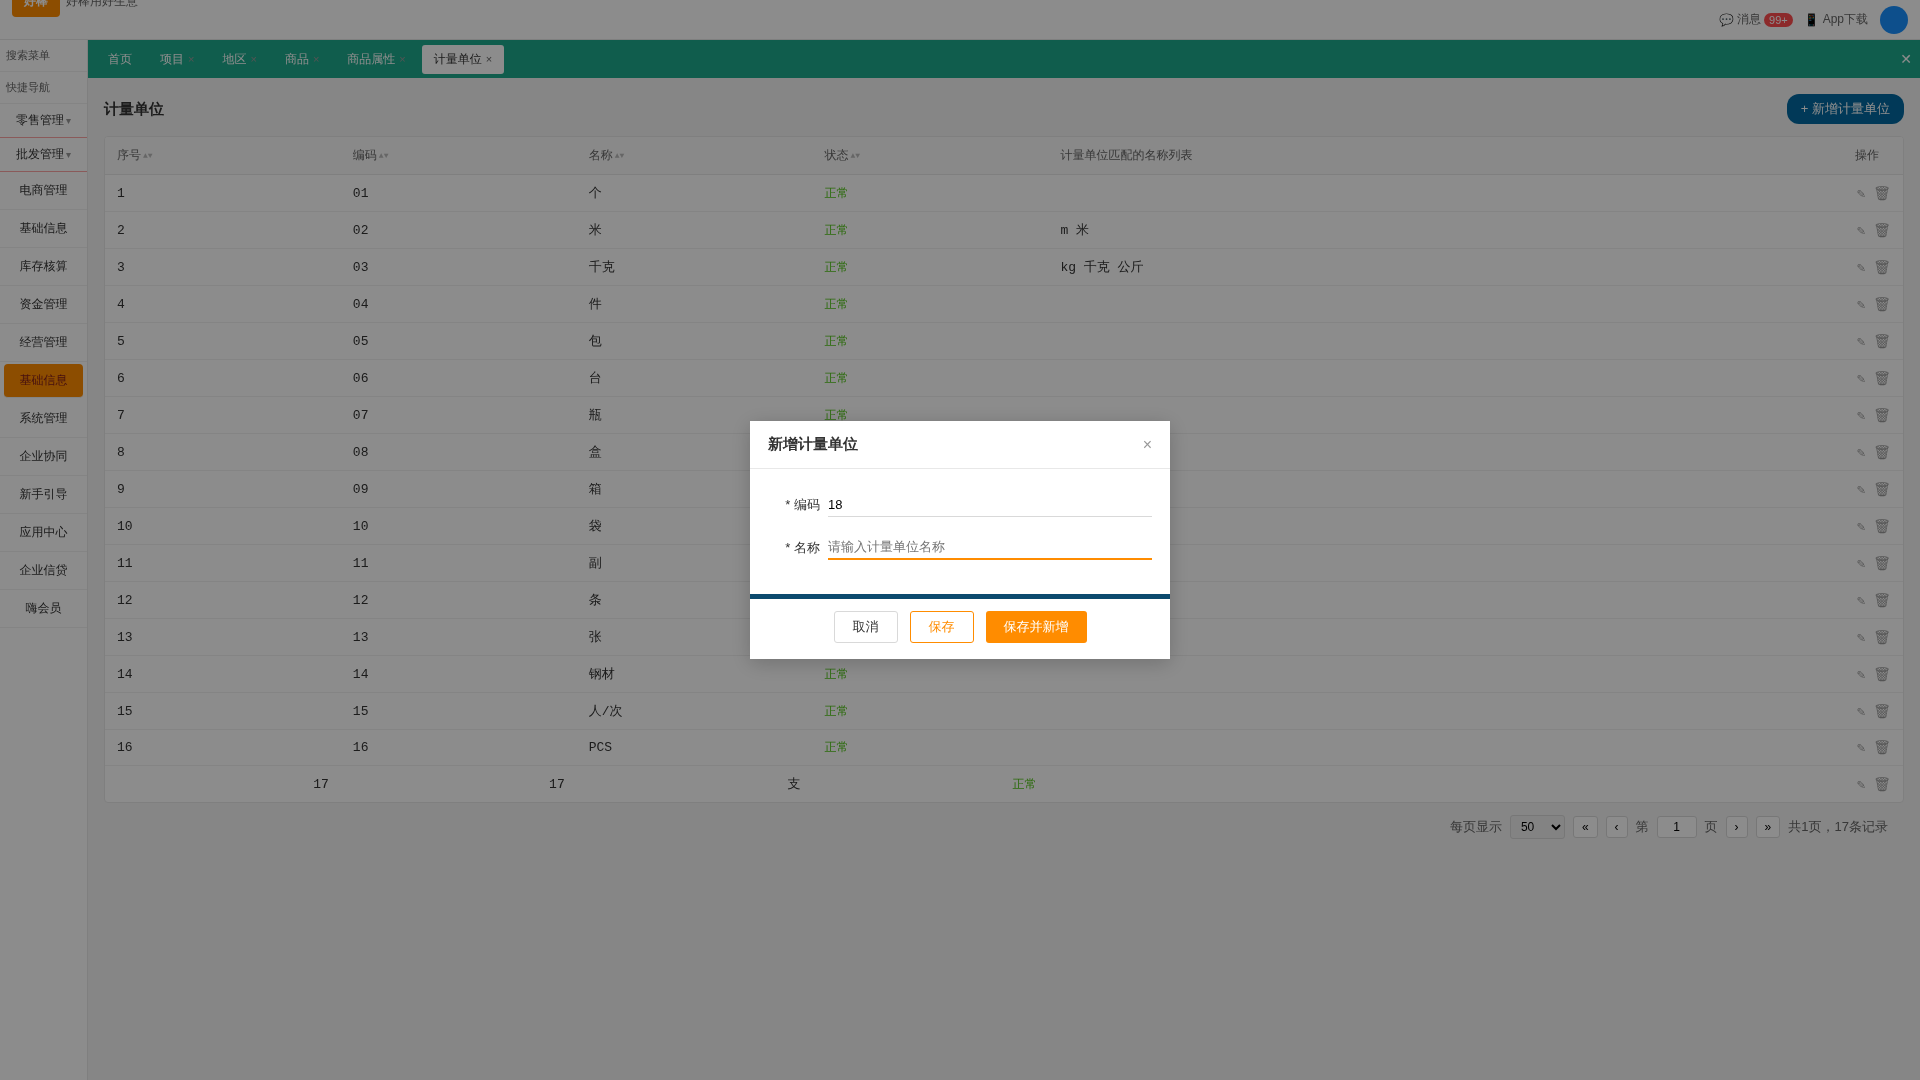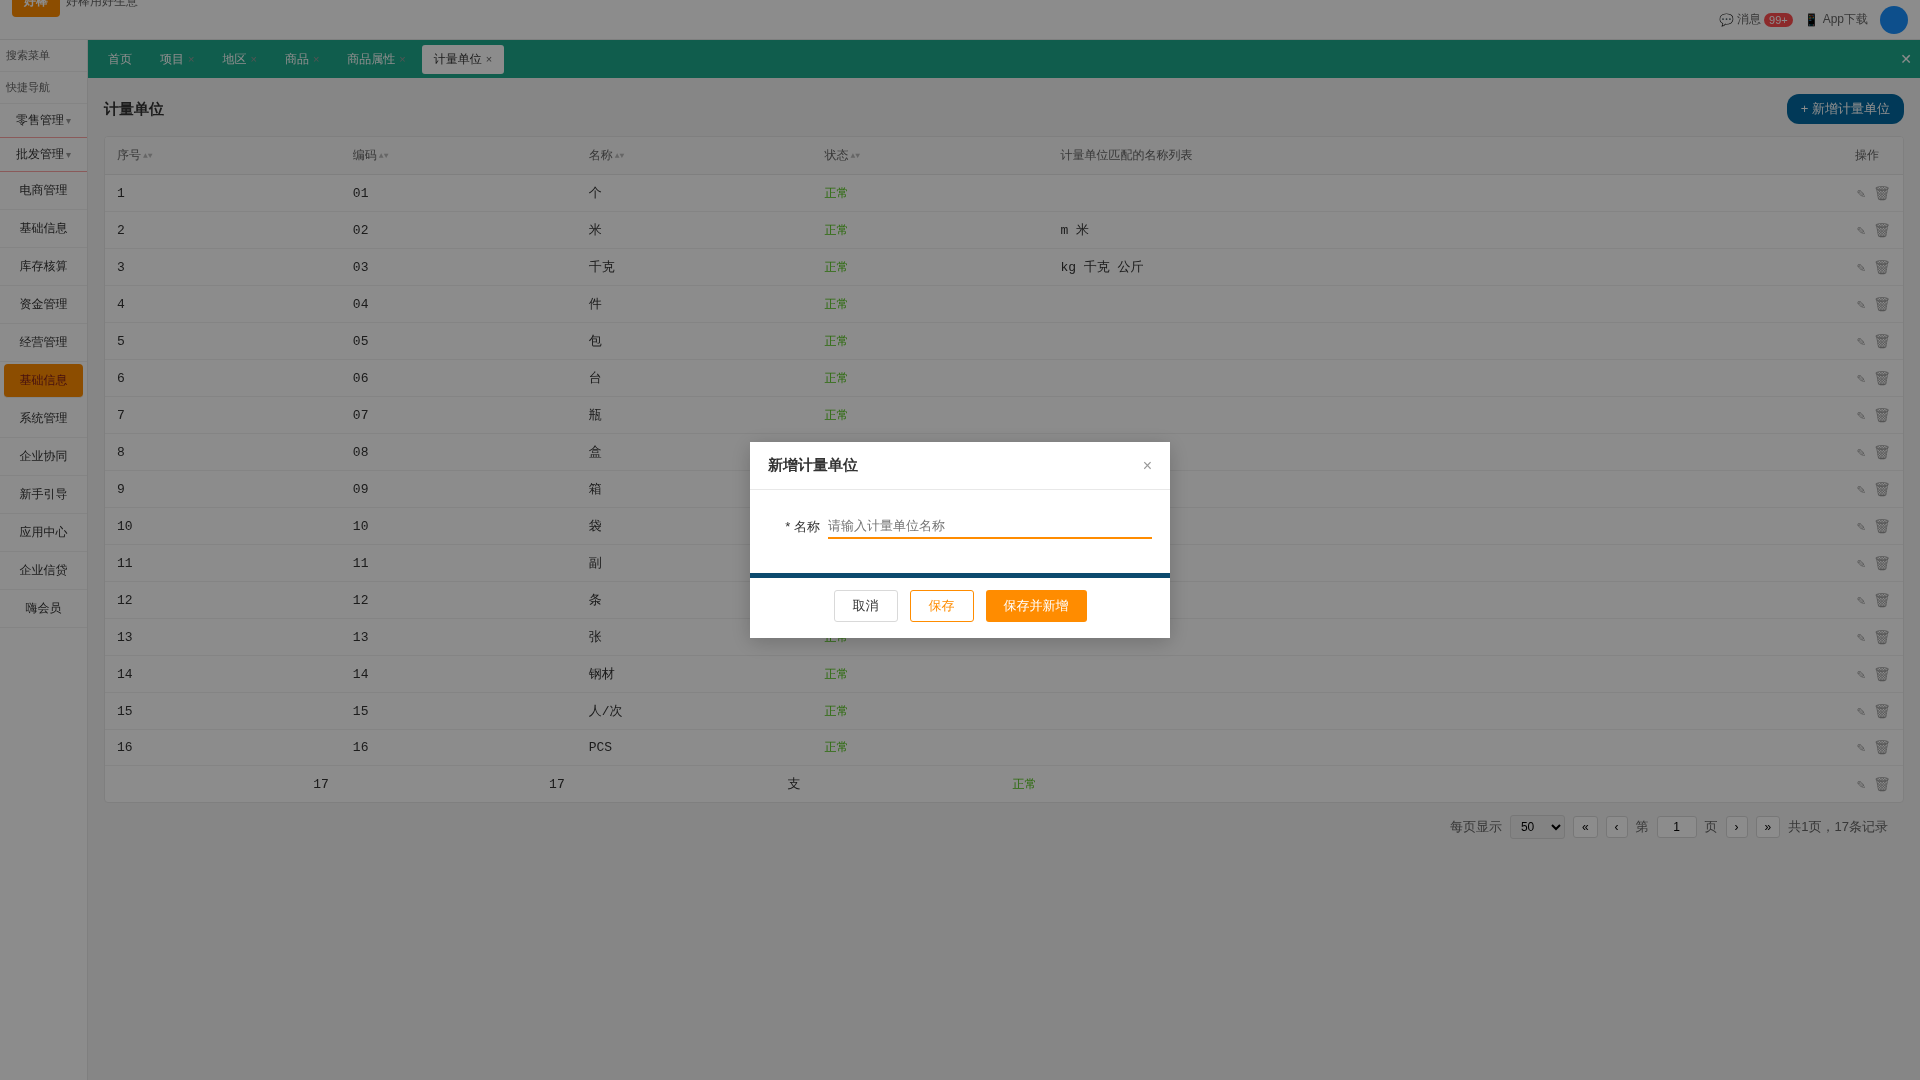--- a/index.html
+++ b/index.html
@@ -421,20 +421,24 @@
 </div>
 
 <div class="modal-overlay">
   <div class="modal">
     <div class="modal-header">
       <span class="modal-title">新增计量单位</span>
       <span class="modal-close">×</span>
     </div>
     <div class="modal-body">
       <div class="form-row">
+        <label class="form-label">* 编码</label>
+        <input class="form-input" type="text" value="18" style="">
+      </div>
+      <div class="form-row">
         <label class="form-label">* 名称</label>
         <input class="form-input active-input" type="text" placeholder="请输入计量单位名称" style="">
       </div>
     </div>
     <div class="modal-footer">
       <button class="btn-cancel">取消</button>
       <button class="btn-save">保存</button>
       <button class="btn-save-new">保存并新增</button>
     </div>
   </div>

